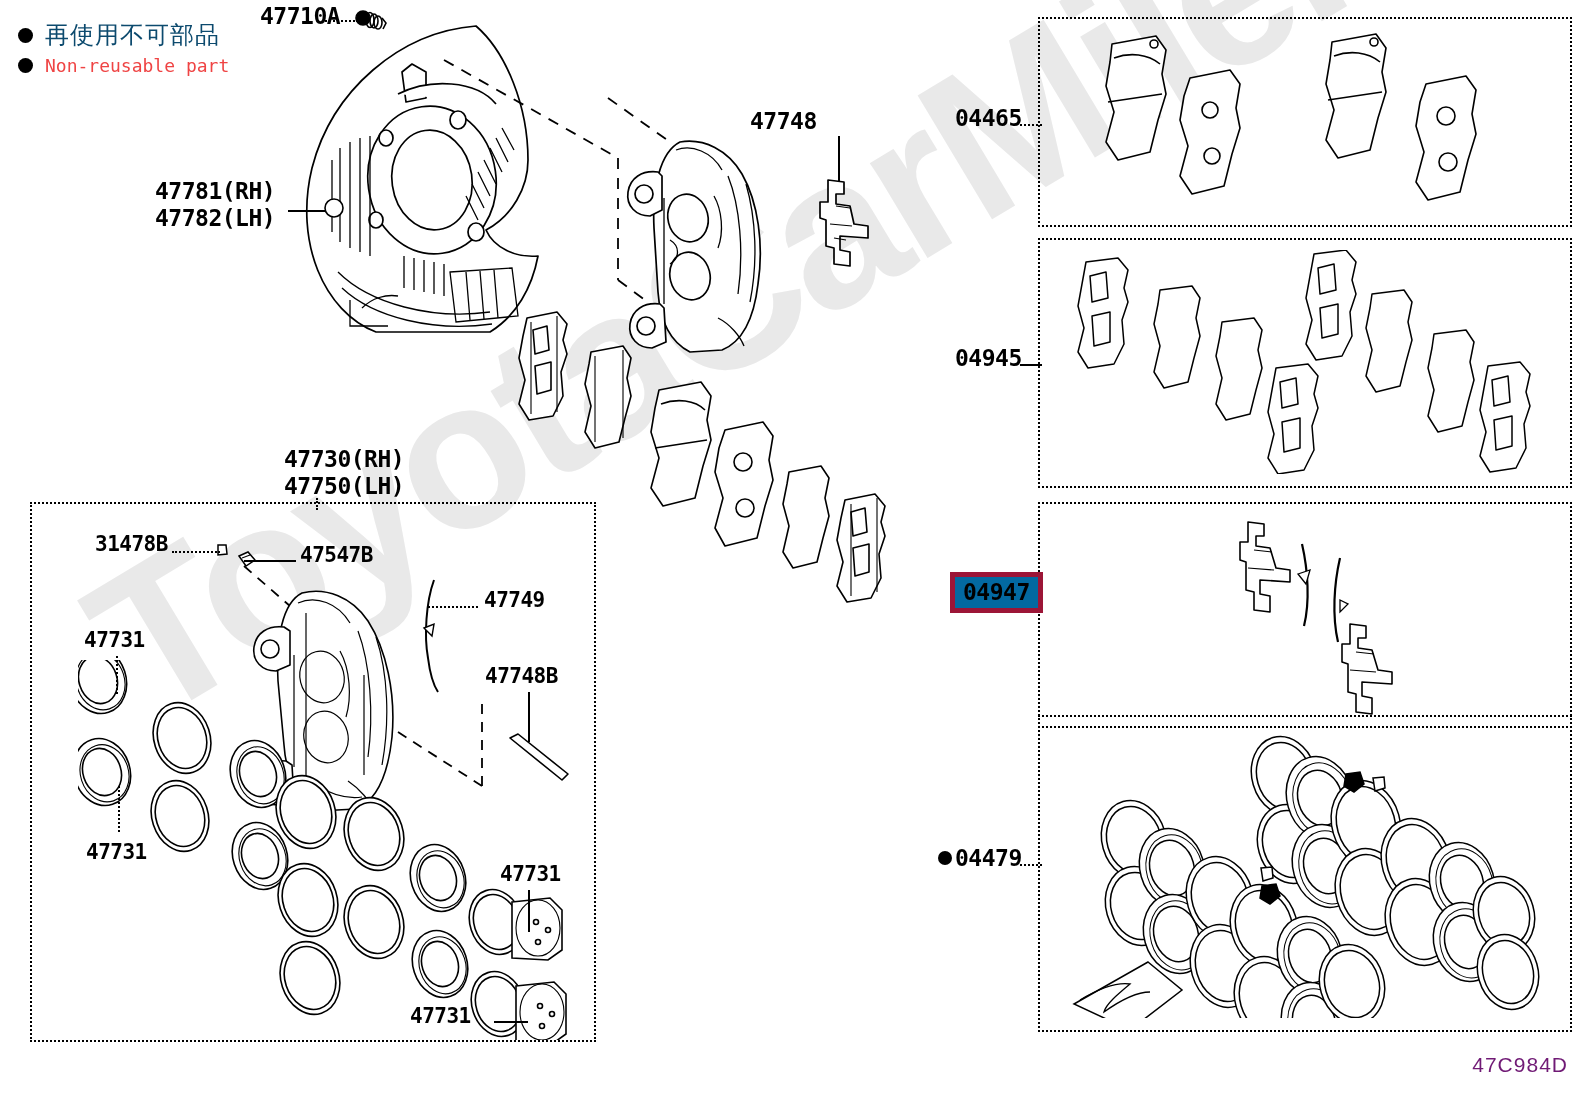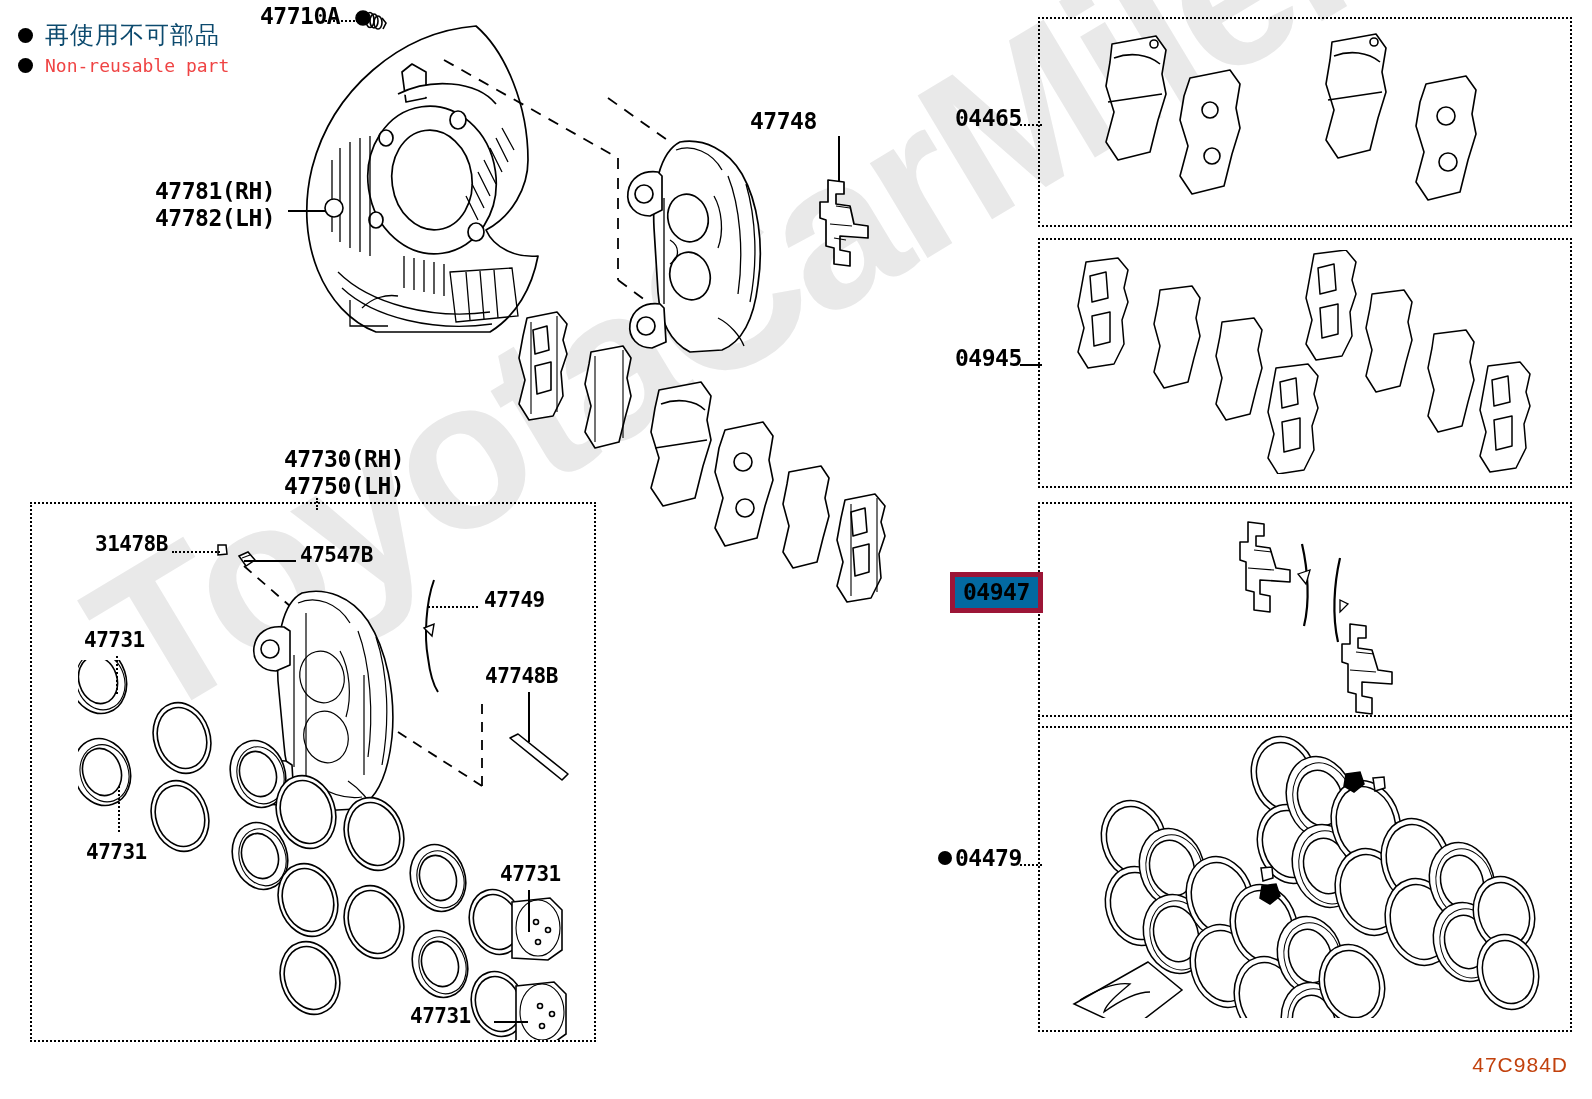--- a/index.html
+++ b/index.html
@@ -137,21 +137,21 @@
   }
   .art svg { display: block; }
 
   
   #diagram-code {
     position: absolute;
     right: 24px;
     bottom: 22px;
     font-family: "Liberation Sans", sans-serif;
     font-size: 21px;
-    color: #c2410c;
+    color: #701a75;
     letter-spacing: 1px;
     z-index: 20;
   }
 </style>
 </head>
 <body>
 
 <div id="page">
 
   <div id="watermark">

